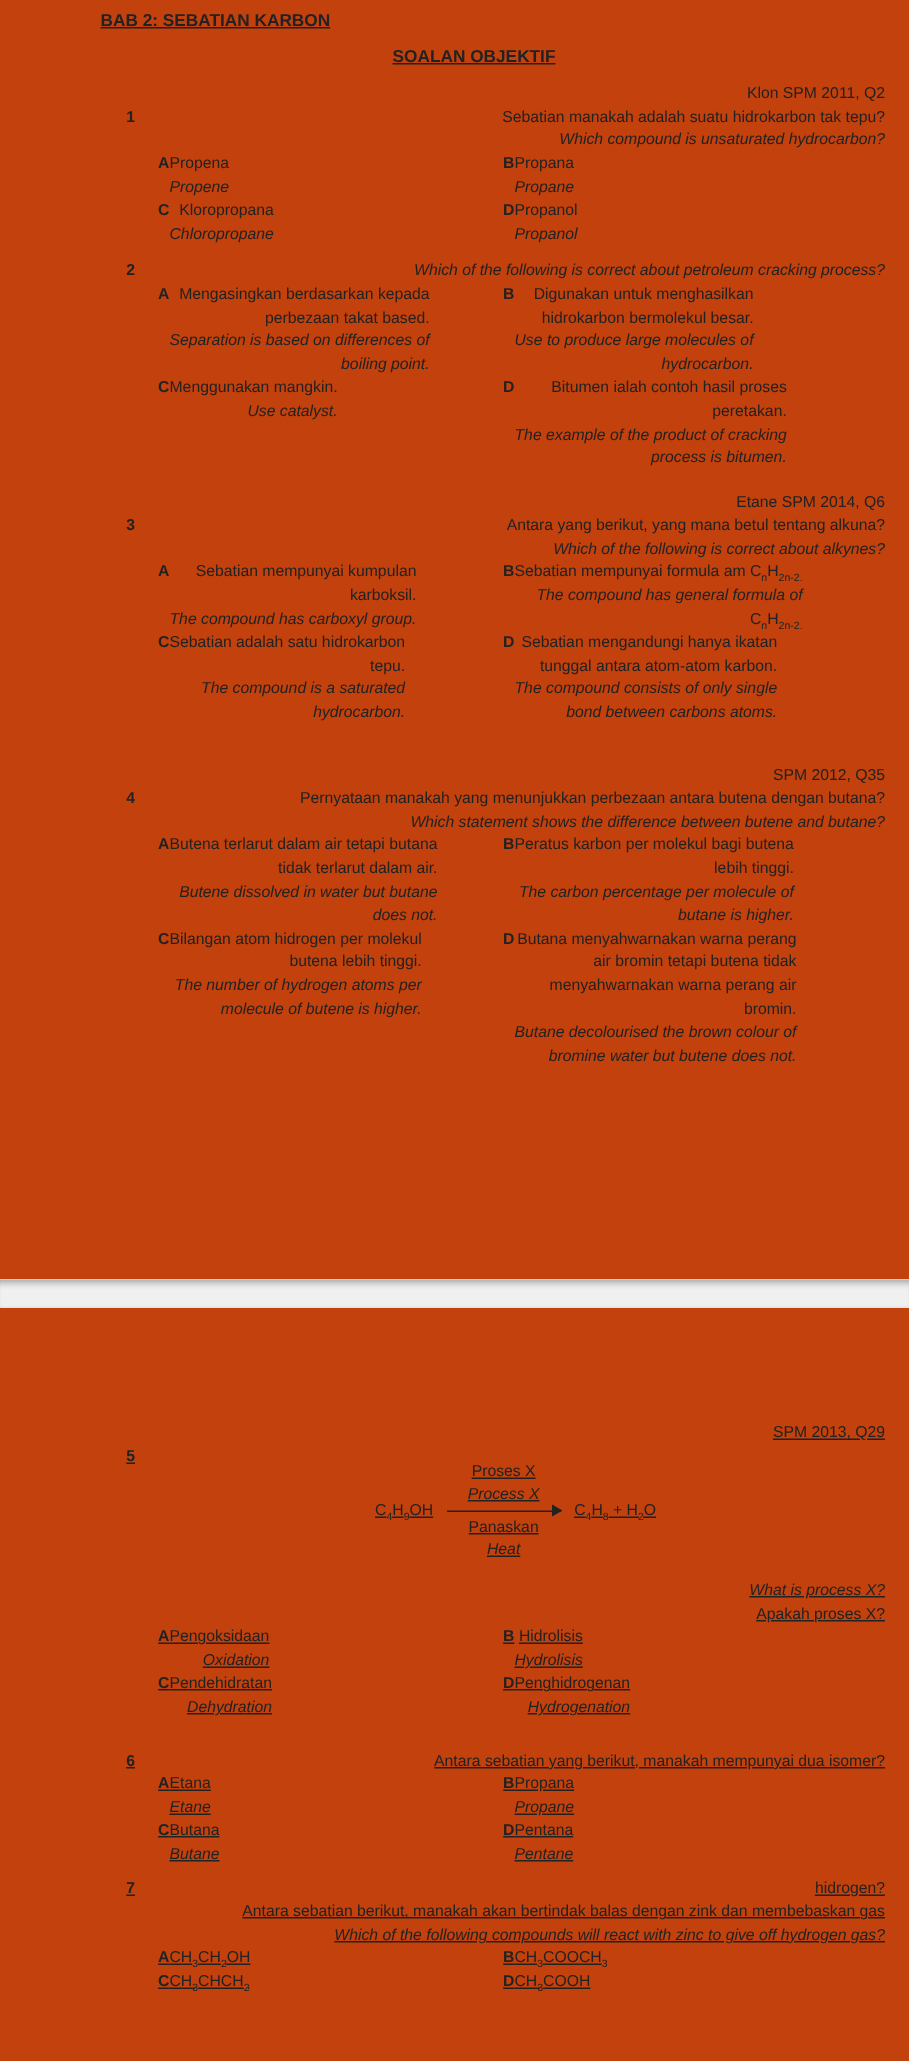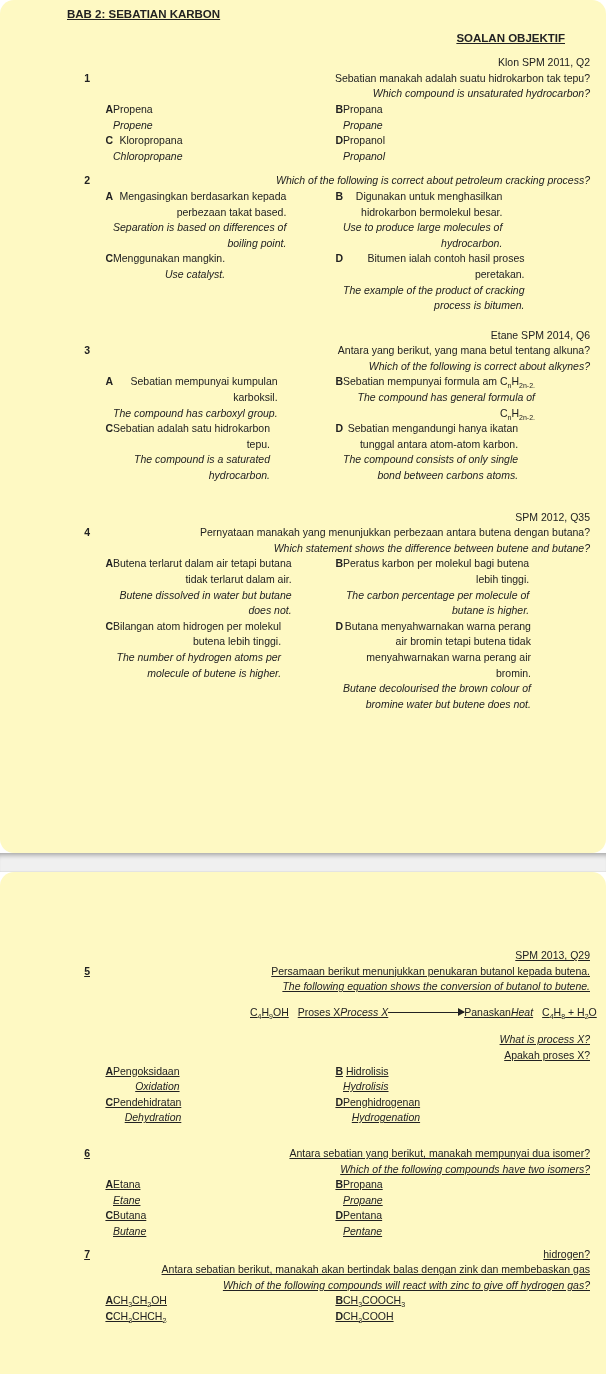--- a/index.html
+++ b/index.html
@@ -2,30 +2,30 @@
 <html><head>
 <meta charset="utf-8">
 <style>
   html, body { margin:0; padding:0; }
   body {
     width:606px; height:1374px; overflow:hidden;
     background:#ffffff;
     font-family:"Liberation Sans", sans-serif;
     font-size:10.5px; line-height:15.6px; color:#222;
   }
-  .page { box-sizing:border-box; background:#fef9c3;border-radius:14px; }
+  .page { box-sizing:border-box; background:#c2410c; }
   .page-1 { height:853px; padding:7px 16px 0 67px; }
   .page-sep {
     height:19px; background:#f0f0f0;
     box-shadow: inset 0 6px 5px -4px rgba(0,0,0,0.33), inset 0 -1px 1px rgba(0,0,0,0.06);
   }
   .page-2 { height:562px; padding:76px 16px 0 67px;text-decoration:underline; }
 
   .doc-title { font-size:11.5px; font-weight:bold; text-decoration:underline; white-space:nowrap; }
-  .section-heading { font-size:11.5px; font-weight:bold; text-decoration:underline; text-align:right; margin:8px 25px 0 0; }
+  .section-heading { font-size:11.5px; font-weight:bold; text-decoration:underline; text-align:center; margin:8px 25px 0 0; }
 
   .question { margin-top:9px;text-align:right; }
   .qm-3 { margin-top:14px; }
   .qm-4 { margin-top:26px; }
   .qm-5 { margin-top:0; }
   .qm-6 { margin-top:20px; }
   .qm-7 { margin-top:7px; }
 
   .source { white-space:nowrap; }
   .q-main { display:flex; }
@@ -37,21 +37,21 @@
   .options { display:grid; grid-template-columns:228px 1fr; }
   .option { display:flex; align-items:flex-start; }
   .opt-letter { width:23px; flex:none; font-weight:bold; }
   .option:nth-child(even) .opt-letter { width:25px; }
   .opt-lines { min-width:0; }
 
   sub { font-size:7px; line-height:0; }
 
   .equation { display:flex; align-items:center; margin:10px 0 12px 160px; }
   .eq-formula { white-space:nowrap; }
-  .eq-mid { display:flex; flex-direction:row; align-items:center; margin:0 9px; }
+  .eq-mid { display:flex; flex-direction:column; align-items:center; margin:0 9px; }
   .eq-label { line-height:15px; white-space:nowrap; }
   .eq-arrow { position:relative; width:76px; height:1.5px; background:#222; margin:3px 0; }
   .eq-arrow::after {
     content:""; position:absolute; right:-1px; top:-3.4px;
     border-left:7px solid #222; border-top:4px solid transparent; border-bottom:4px solid transparent;
   }
 </style>
 </head>
 <body>
 
@@ -252,24 +252,20 @@
 
 <div class="page-sep"></div>
 
 <div class="page page-2">
   <div>
       <div class="question qm-5">
         <div class="source">SPM 2013, Q29</div>
         <div class="q-main">
           <span class="q-num">5</span>
           <div class="q-body">
-            <div>
-              <div class="line">Persamaan berikut menunjukkan penukaran butanol kepada butena.</div>
-              <div class="line italic">The following equation shows the conversion of butanol to butene.</div>
-            </div>
             <div class="equation">
               <span class="eq-formula">C<sub>4</sub>H<sub>9</sub>OH</span>
               <span class="eq-mid">
                 <span class="eq-label">Proses X</span>
                 <span class="eq-label italic">Process X</span>
                 <span class="eq-arrow"></span>
                 <span class="eq-label">Panaskan</span>
                 <span class="eq-label italic">Heat</span>
               </span>
               <span class="eq-formula">C<sub>4</sub>H<sub>8</sub> + H<sub>2</sub>O</span>
@@ -310,21 +306,20 @@
             </div>
           </div>
         </div>
       </div>
       <div class="question qm-6">
         <div class="q-main">
           <span class="q-num">6</span>
           <div class="q-body">
             <div>
               <div class="line">Antara sebatian yang berikut, manakah mempunyai dua isomer?</div>
-              <div class="line italic">Which of the following compounds have two isomers?</div>
             </div>
             <div class="options">
               <div class="option">
                 <span class="opt-letter">A</span>
                 <div class="opt-lines">
                   <div class="line">Etana</div>
                   <div class="line italic">Etane</div>
                 </div>
               </div>
               <div class="option">

